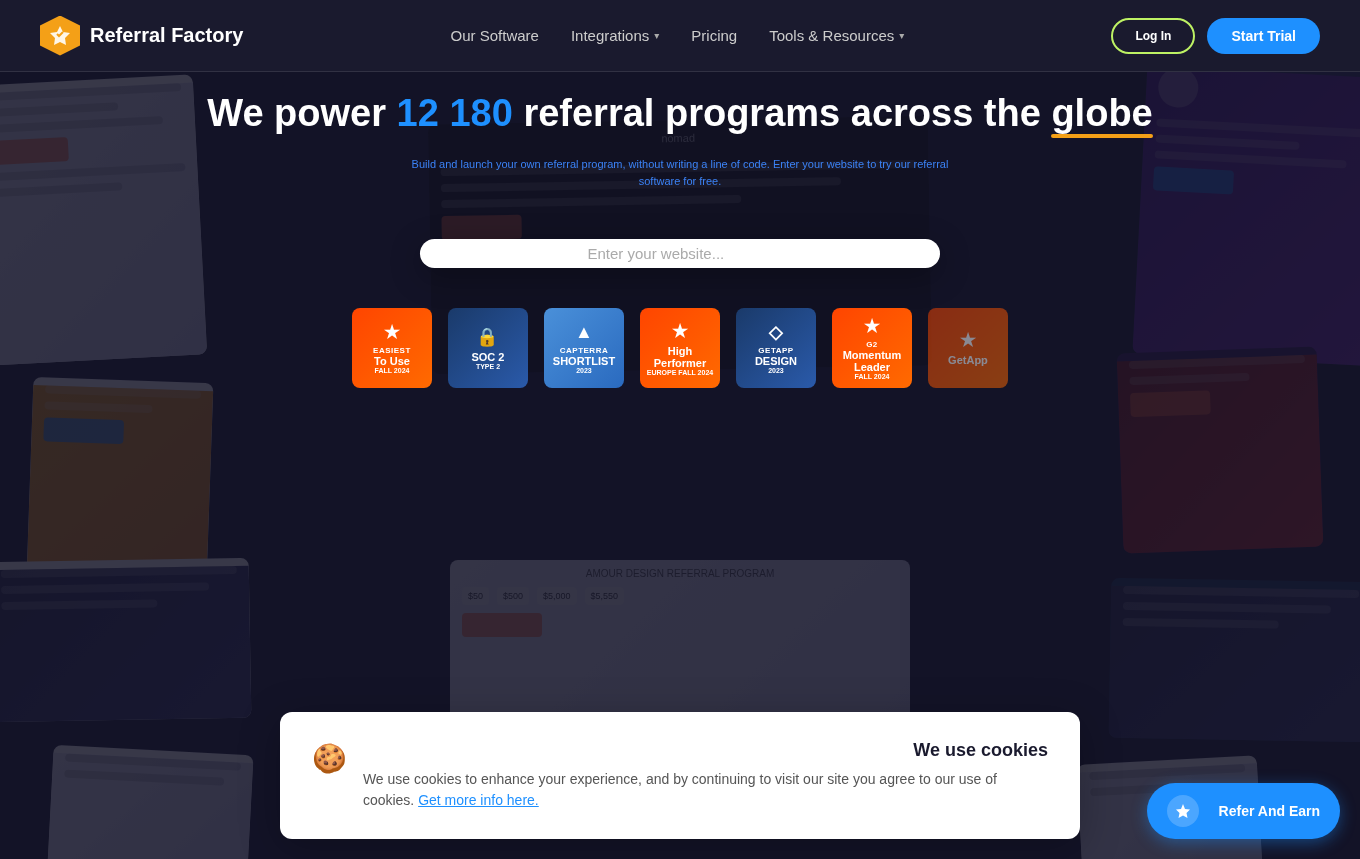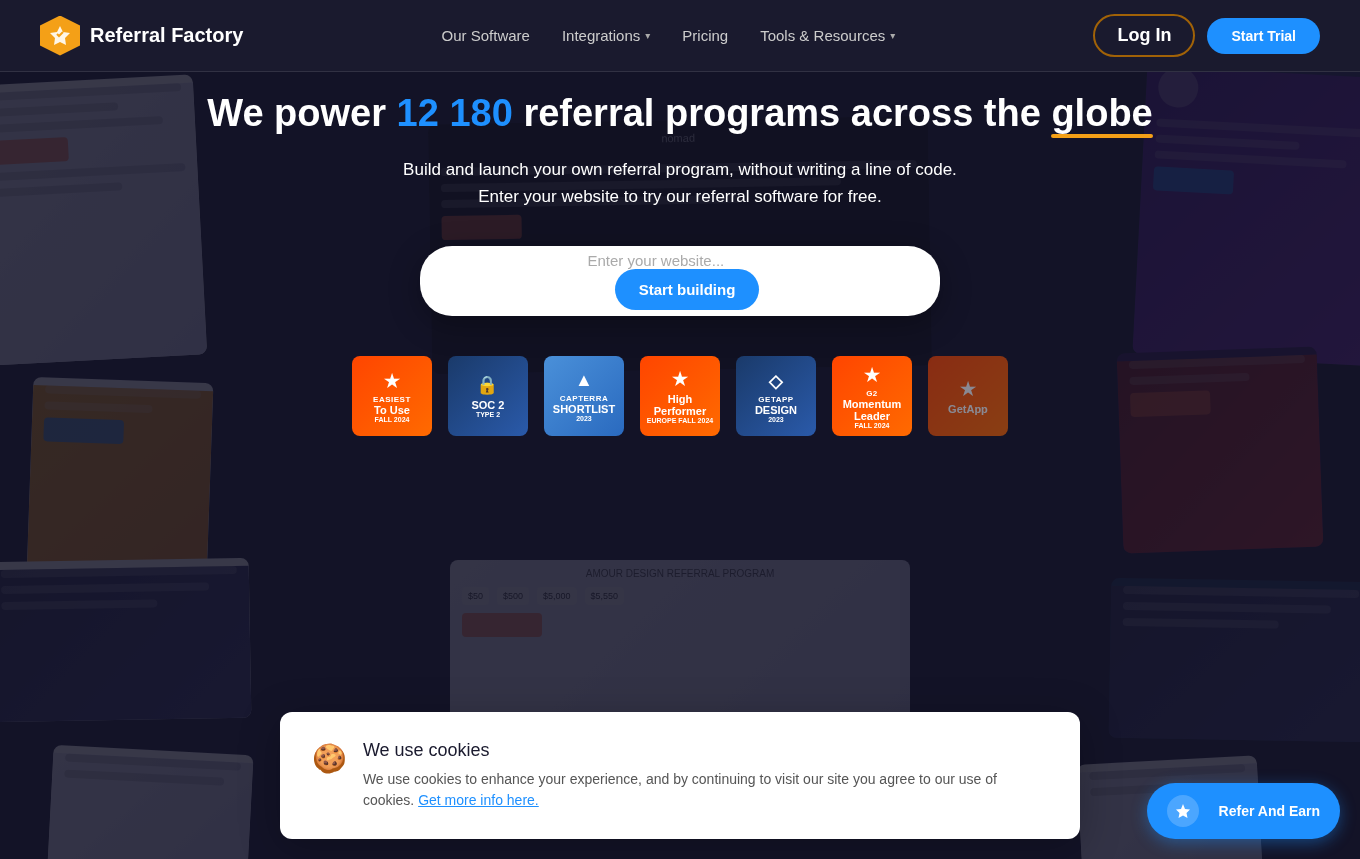--- a/index.html
+++ b/index.html
@@ -20,22 +20,22 @@
       clip-path: polygon(50% 0%, 100% 25%, 100% 75%, 50% 100%, 0% 75%, 0% 25%);
       display: flex; align-items: center; justify-content: center; flex-shrink: 0;
       position: relative;
     }
     .nav-logo-text { color: #fff; font-size: 20px; font-weight: 700; }
     .nav-links { display: flex; align-items: center; gap: 32px; }
     .nav-link { color: #ccc; font-size: 15px; text-decoration: none; display: flex; align-items: center; gap: 5px; cursor: pointer; }
     .chevron { font-size: 10px; color: #aaa; }
     .nav-actions { display: flex; align-items: center; gap: 12px; }
     .btn-login {
-      border: 2px solid #a16207; color: #fff; background: transparent;
-      padding: 9px 22px; border-radius: 24px; font-size: 18px; font-weight: 600; cursor: pointer;
+      border: 2px solid #bef264; color: #fff; background: transparent;
+      padding: 9px 22px; border-radius: 24px; font-size: 12px; font-weight: 600; cursor: pointer;
     }
     .btn-trial {
       background: #1e90ff; color: #fff; border: none;
       padding: 10px 24px; border-radius: 24px; font-size: 14px; font-weight: 700; cursor: pointer;
     }
 
     
     .hero {
       padding-top: 72px;
       min-height: 859px;
@@ -103,22 +103,22 @@
     .hero-title .highlight { color: #1e90ff; }
     .hero-title .underline {
       position: relative; color: #fff;
     }
     .hero-title .underline::after {
       content: '';
       position: absolute; bottom: -4px; left: 0; right: 0;
       height: 4px; background: #f4a017; border-radius: 2px;
     }
     .hero-subtitle {
-      font-size: 17px; color: #ffffff; line-height: 1.6;
-      max-width: 580px; margin: 0 auto 36px;
+      font-size: 11px; color: #3b82f6; line-height: 1.6;
+      max-width: 580px; margin: 0 auto 48px;
     }
 
     
     .search-bar {
       display: flex; align-items: center;
       background: #fff; border-radius: 32px;
       padding: 6px 6px 6px 20px;
       max-width: 520px; margin: 0 auto 40px;
       box-shadow: 0 8px 32px rgba(0,0,0,0.3);
       flex-direction: column;
@@ -166,21 +166,21 @@
       position: fixed; bottom: 20px; left: 50%; transform: translateX(-50%);
       background: #fff; border-radius: 12px;
       width: 800px; padding: 28px 32px;
       box-shadow: 0 8px 40px rgba(0,0,0,0.25);
       display: flex; align-items: flex-start; justify-content: space-between;
       z-index: 200; gap: 20px;
     }
     .cookie-left { display: flex; align-items: flex-start; gap: 16px; flex: 1; }
     .cookie-icon { font-size: 28px; flex-shrink: 0; margin-top: 2px; }
     .cookie-text-block { flex: 1; }
-    .cookie-title { font-size: 18px; font-weight: 400; color: #1a1a2e; margin-bottom: 8px; }
+    .cookie-title { font-size: 18px; font-weight: 700; color: #1a1a2e; margin-bottom: 8px; text-align: right; }
     .cookie-desc { font-size: 14px; color: #555; line-height: 1.5; }
     .cookie-link { color: #1e90ff; text-decoration: underline; cursor: pointer; }
     .cookie-right { display: flex; align-items: center; padding-top: 4px; }
     .btn-got-it {
       background: #1e90ff; color: #fff; border: none;
       padding: 14px 32px; border-radius: 8px;
       font-size: 16px; font-weight: 700; cursor: pointer;
       white-space: nowrap;
     }
 
@@ -338,21 +338,20 @@
 
   <div class="hero-content">
     <h1 class="hero-title">
       <span>We power </span><span class="highlight">12 180</span><span> referral programs across the </span><span class="underline">globe</span>
     </h1>
 
     <p class="hero-subtitle">Build and launch your own referral program, without writing a line of code. Enter your website to try our referral software for free.</p>
 
     <div class="search-bar">
       <input class="search-input" type="text" placeholder="Enter your website..." style="">
-      <button class="btn-start-building">Start building</button>
     </div>
 
     <div class="badges-row">
       <div class="badge badge-g2-easy">
         <div class="badge-icon">★</div>
         <div class="badge-top">Easiest</div>
         <div class="badge-main">To Use</div>
         <div class="badge-sub">FALL 2024</div>
       </div>
       <div class="badge badge-soc2">

